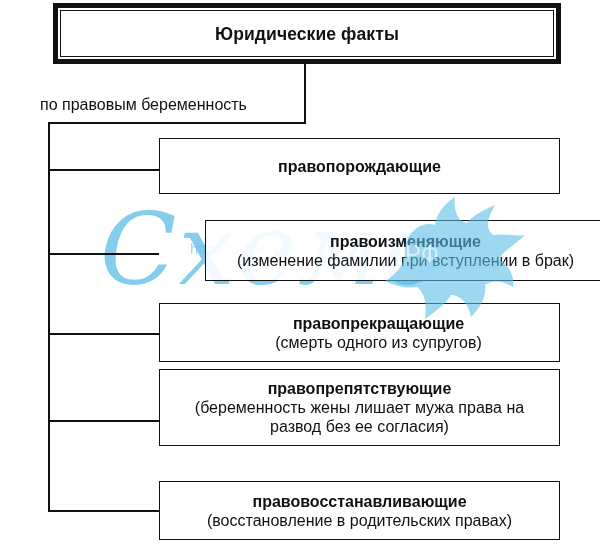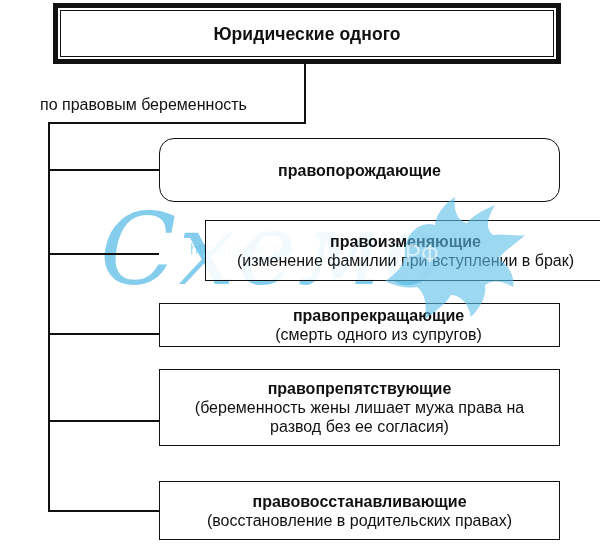--- a/index.html
+++ b/index.html
@@ -111,46 +111,46 @@
     }
   </style>
 </head>
 <body>
 
 <div class="watermark wm-word">Схемо</div>
 <div class="watermark wm-url">http://схемо.рф</div>
 
 <div class="title-box">
   <div class="title-inner">
-    <span class="title-text">Юридические одного</span>
+    <span class="title-text">Юридические факты</span>
   </div>
 </div>
 
 <div class="line" style="left:304px; top:64px; width:1.5px; height:60px;"></div>
 <div class="line" style="left:48px; top:122px; width:258px; height:1.5px;"></div>
 <div class="line" style="left:48px; top:122px; width:1.5px; height:389px;"></div>
 
 <div class="line" style="left:48px; top:169px; width:111px; height:1.5px;"></div>
 <div class="line" style="left:48px; top:253px; width:111px; height:1.5px;"></div>
 <div class="line" style="left:48px; top:333px; width:111px; height:1.5px;"></div>
 <div class="line" style="left:48px; top:420px; width:111px; height:1.5px;"></div>
 <div class="line" style="left:48px; top:510px; width:111px; height:1.5px;"></div>
 
 <div class="criterion-label">по правовым беременность</div>
 
-<div class="fact-box" style="top:138px; height:64px;border-radius:15px;">
+<div class="fact-box" style="top:138px; height:56px;">
   <div class="fact-name">правопорождающие</div>
 </div>
 
 <div class="fact-box" style="top:220px; height:61px; background:rgba(255,255,255,0.9);margin-left:46px;">
   <div class="fact-name">правоизменяющие</div>
   <div class="fact-example">(изменение фамилии при вступлении в брак)</div>
 </div>
 
-<div class="fact-box" style="top:303px; height:44px;padding-left:44px;">
+<div class="fact-box" style="top:303px; height:59px;padding-left:44px;">
   <div class="fact-name">правопрекращающие</div>
   <div class="fact-example">(смерть одного из супругов)</div>
 </div>
 
 <div class="fact-box" style="top:369px; height:77px;">
   <div class="fact-name">правопрепятствующие</div>
   <div class="fact-example">(беременность жены лишает мужа права на</div>
   <div class="fact-example">развод без ее согласия)</div>
 </div>
 

